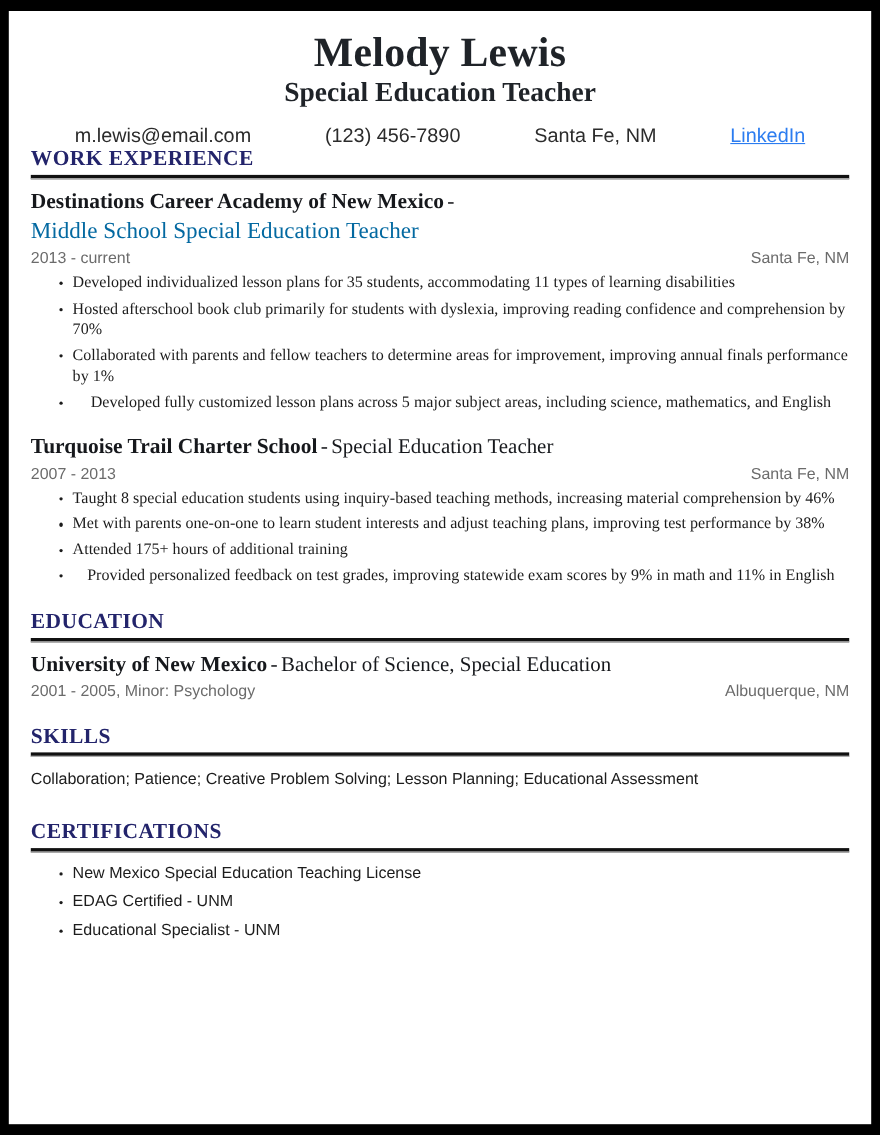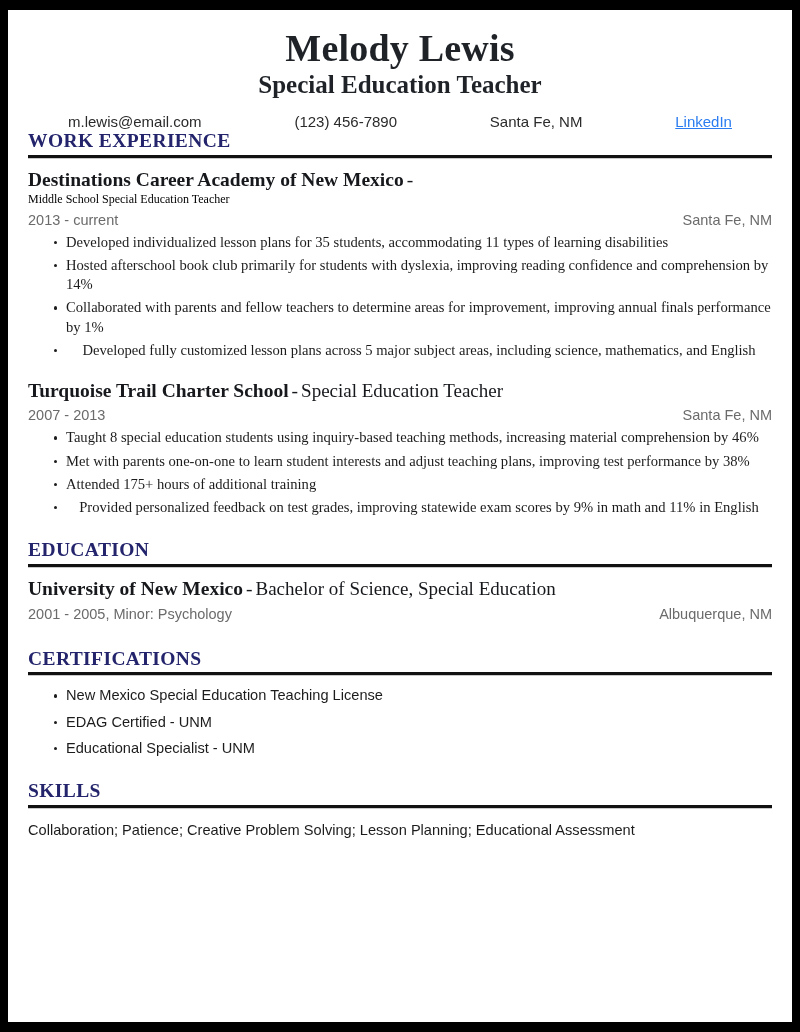--- a/index.html
+++ b/index.html
@@ -49,21 +49,21 @@
     font-weight: 700;
     color: #1f2328;
     line-height: 1.22;
     margin-top: 2px;
   }
   .contact {
     display: flex;
     justify-content: space-between;
     align-items: center;
     margin: 12px 40px 0 40px;
-    font-size: 15px;
+    font-size: 18px;
     color: #2b2b2b;
   }
   .contact .c-item { white-space: nowrap; }
   .contact .c-link {
     color: #2b7cf0;
     text-decoration: underline;
     cursor: pointer;
   }
 
   
@@ -104,23 +104,23 @@
     font-size: 19.5px;
     font-weight: 400;
     padding: 0 3px;
   }
   .role {
     font-size: 19px;
     font-weight: 400;
   }
   .role-block {
     font-family: "Liberation Serif", "DejaVu Serif", serif;
-    font-size: 12px;
+    font-size: 21px;
     font-weight: 400;
-    color: #000000;
+    color: #0369a1;
     line-height: 1.3;
   }
 
   .meta {
     display: flex;
     justify-content: space-between;
     align-items: baseline;
     font-size: 14.5px;
     color: #6b6b6b;
     margin-top: 4px;
@@ -211,21 +211,21 @@
       <div class="entry-line">
         <span class="org">Destinations Career Academy of New Mexico</span><span class="dash">-</span>
       </div>
       <div class="role-block">Middle School Special Education Teacher</div>
       <div class="meta">
         <span class="meta-left">2013 - current</span>
         <span class="meta-right">Santa Fe, NM</span>
       </div>
       <ul class="bullets">
         <li>Developed individualized lesson plans for 35 students, accommodating 11 types of learning disabilities</li>
-        <li>Hosted afterschool book club primarily for students with dyslexia, improving reading confidence and comprehension by 14%</li>
+        <li>Hosted afterschool book club primarily for students with dyslexia, improving reading confidence and comprehension by 70%</li>
         <li>Collaborated with parents and fellow teachers to determine areas for improvement, improving annual finals performance by 1%</li>
         <li>Developed fully customized lesson plans across 5 major subject areas, including science, mathematics, and English</li>
       </ul>
     </div>
 
     <div class="entry">
       <div class="entry-line">
         <span class="org">Turquoise Trail Charter School</span><span class="dash">-</span><span class="role">Special Education Teacher</span>
       </div>
       <div class="meta">
@@ -249,30 +249,30 @@
       <div class="entry-line">
         <span class="org">University of New Mexico</span><span class="dash">-</span><span class="role">Bachelor of Science, Special Education</span>
       </div>
       <div class="meta">
         <span class="meta-left">2001 - 2005,  Minor: Psychology</span>
         <span class="meta-right">Albuquerque, NM</span>
       </div>
     </div>
   </div>
 
+  <div class="section sec-skills">
+    <div class="sec-head">SKILLS</div>
+    <div class="rule"></div>
+    <div class="skills-text">Collaboration; Patience; Creative Problem Solving; Lesson Planning; Educational Assessment</div>
+  </div>
+
   <div class="section sec-certs">
     <div class="sec-head">CERTIFICATIONS</div>
     <div class="rule"></div>
     <ul class="certs">
       <li>New Mexico Special Education Teaching License</li>
       <li>EDAG Certified - UNM</li>
       <li>Educational Specialist - UNM</li>
     </ul>
   </div>
 
-  <div class="section sec-skills">
-    <div class="sec-head">SKILLS</div>
-    <div class="rule"></div>
-    <div class="skills-text">Collaboration; Patience; Creative Problem Solving; Lesson Planning; Educational Assessment</div>
-  </div>
-
 </div>
 </div>
 
 </body></html>

